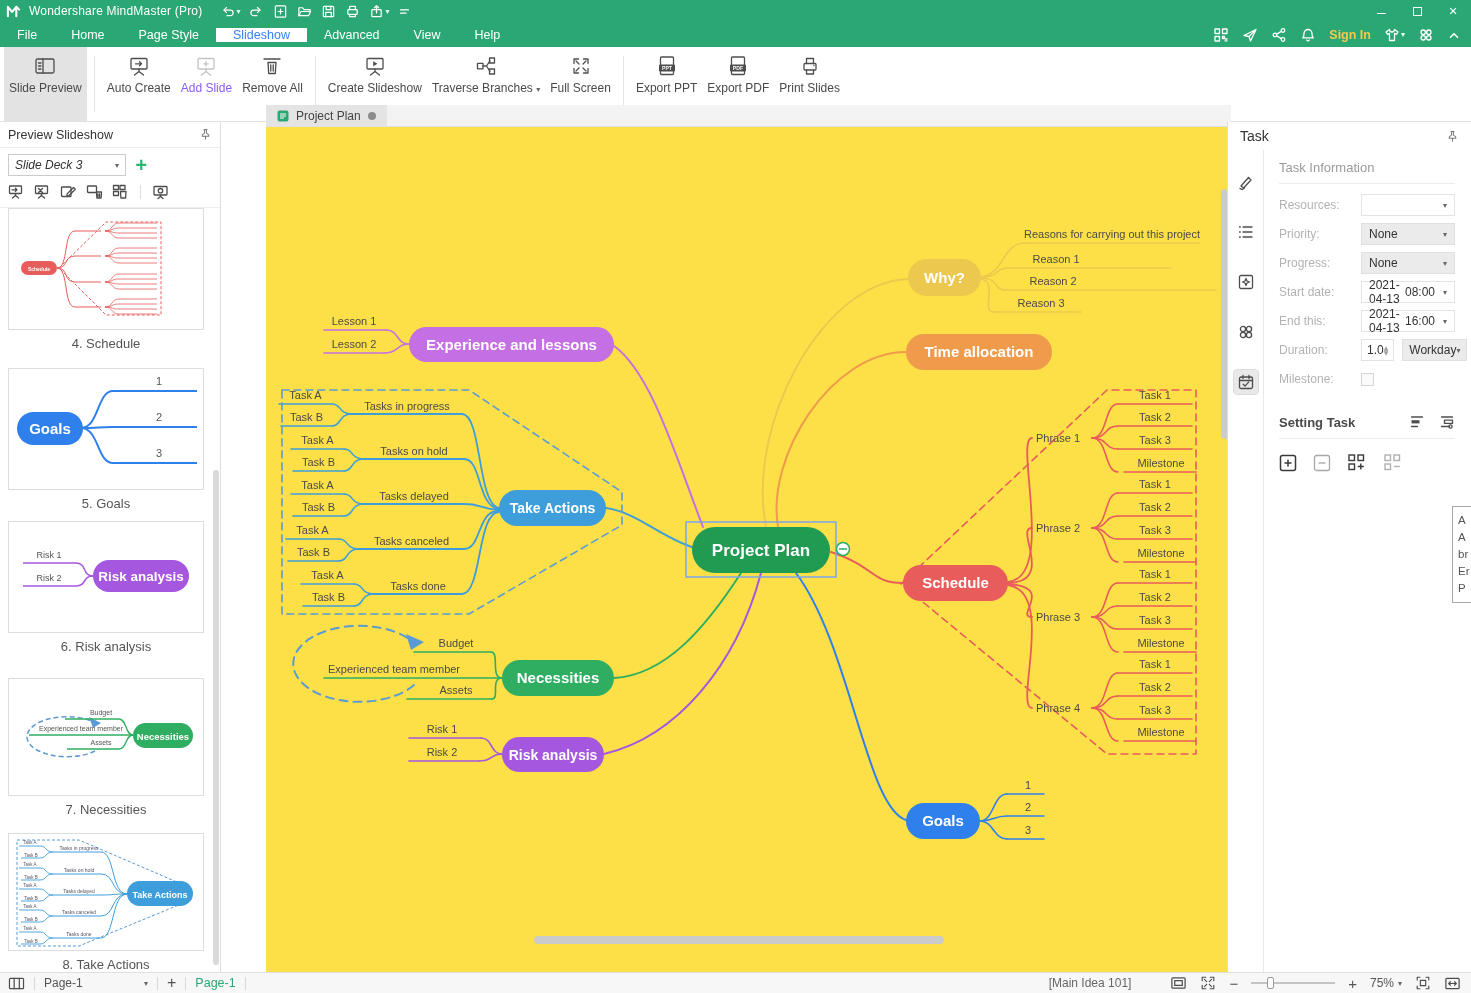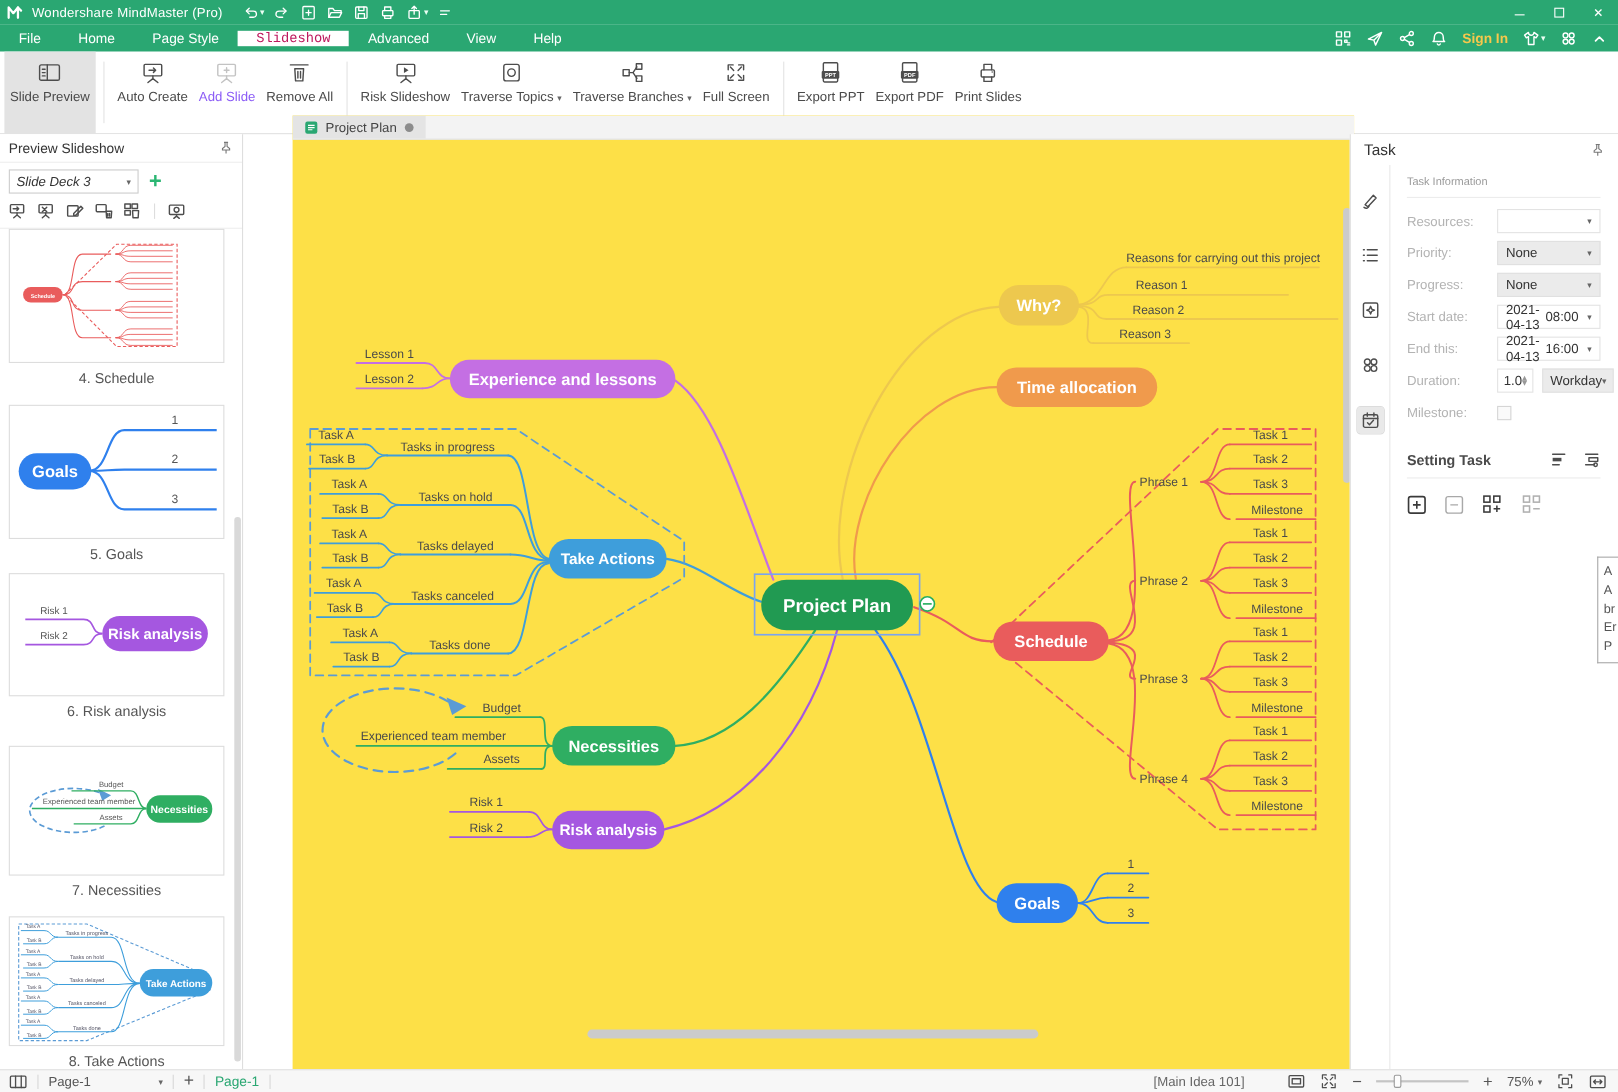--- a/index.html
+++ b/index.html
@@ -17,21 +17,21 @@
   .qa .qi { display:flex; align-items:center; }
   .caret-w { font-size:8px; color:#eafff3; margin-left:1px; font-family:"DejaVu Sans",sans-serif; }
   .win-controls { margin-left:auto; display:flex; height:22px; }
   .win-btn { width:36px; display:flex; align-items:center; justify-content:center; color:#fff; font-family:"DejaVu Sans",sans-serif; font-size:11px; }
   .min-glyph { width:9px; border-bottom:1.4px solid #fff; height:1px; margin-top:4px;}
   .max-glyph { width:9px; height:9px; border:1.3px solid #fff; }
 
   
   .menubar { position:absolute; top:22px; left:0; right:0; height:25px; background:#2aa772; display:flex; align-items:center; color:#fff; }
   .menu-item { padding:0 17px; display:flex; align-items:center; font-size:12.5px; cursor:default; }
-  .menu-item.active { background:#fff; color:#be185d;font-family:Liberation Mono, monospace; }
+  .menu-item.active { background:#fff; color:#3b82f6; }
   .menu-right { margin-left:auto; display:flex; align-items:center; gap:13px; padding-right:10px; }
   .sign-in { color:#f6c84c; font-weight:bold; font-size:12.5px; }
 
   
   .ribbon { position:absolute; top:47px; left:0; right:0; height:75px; background:#fff; border-bottom:1px solid #e2e2e2; display:flex; align-items:stretch; padding-left:4px; }
   .rbtn { min-width:50px; padding:7px 5px 0; display:flex; flex-direction:column; align-items:center; gap:3px; font-size:12px; color:#4a4a4a; text-align:right; line-height:1.25; }
   .rbtn.active { background:#e3e3e3; }
   .rbtn.disabled { color:#8b5cf6; }
   .rbtn.disabled .ic { stroke:#c3c3c3; }
   .rsep { width:1px; background:#e3e3e3; margin:9px 7px; }
@@ -61,21 +61,21 @@
   .vscroll { position:absolute; right:3px; top:84px; width:7px; height:250px; background:#cbcbcb; border-radius:4px; }
   .hscroll { position:absolute; left:268px; bottom:28px; width:410px; height:8px; background:#cbcbcb; border-radius:4px; }
 
   
   .right-panel { position:absolute; top:122px; right:0; width:244px; bottom:21px; background:#fff; border-left:1px solid #dcdcdc; }
   .rp-header { height:28px; display:flex; align-items:center; padding:0 12px; font-size:14px; color:#333; }
   .rp-strip { position:absolute; left:0; top:28px; bottom:0; width:36px; border-right:1px solid #e8e8e8; display:flex; flex-direction:column; align-items:center; padding-top:20px; gap:26px; }
   .strip-icon { width:24px; height:24px; display:flex; align-items:center; justify-content:center; border-radius:3px; }
   .strip-icon.active { background:#e9e9e9; outline:1px solid #dcdcdc; }
   .rp-content { position:absolute; left:37px; top:28px; right:0; bottom:0; padding:10px 16px 0 14px; }
-  .sec-title { font-size:10px; color:#9a9a9a; padding-bottom:8px; border-bottom:1px solid #ececec; margin-bottom:10px; }
+  .sec-title { font-size:13px; color:#9a9a9a; padding-bottom:8px; border-bottom:1px solid #ececec; margin-bottom:10px; }
   .frow { display:flex; align-items:center; margin-bottom:7px; height:22px; }
   .flabel { width:82px; color:#b3b3b3; font-size:12px; flex:none; }
   .combo { flex:1; height:22px; border:1px solid #e0e0e0; background:#ebebeb; display:flex; align-items:center; padding:0 7px; font-size:12px; color:#333; }
   .combo.white { background:#fff; border-color:#e3e3e3; }
   .combo .caret-g { margin-left:auto; }
   .datebox { flex:1; height:22px; border:1px solid #e3e3e3; background:#fff; display:flex; align-items:center; padding:0 7px; font-size:12px; color:#333; }
   .datebox .time { margin-left:auto; margin-right:8px; }
   .numbox { width:78px; height:22px; border:1px solid #e3e3e3; background:#fff; display:flex; align-items:center; padding:0 5px; font-size:12px; color:#333; }
   .spin { margin-left:auto; display:flex; flex-direction:column; font-size:6px; color:#999; line-height:5px; font-family:"DejaVu Sans",sans-serif; }
   .unit-combo { width:72px; margin-left:8px; height:22px; border:1px solid #e0e0e0; background:#ebebeb; display:flex; align-items:center; padding:0 6px; font-size:12px; color:#333; }
@@ -249,28 +249,21 @@
       </svg>
     <div>Remove All</div>
   </div>
   <div class="rsep"></div>
   <div class="rbtn">
     <svg width="24" height="24" viewBox="0 0 24 24" class="ic">
         <rect x="4" y="4.5" width="16" height="10.5" rx="1"></rect>
         <path d="M12 15 v2.5 M12 17.5 L7.5 21 M12 17.5 L16.5 21"></path>
         <path d="M10.2 7.2 L14.4 9.75 10.2 12.3 z" fill="#4d4d4d" stroke="none"></path>
       </svg>
-    <div>Risk Slideshow</div>
-  </div>
-  <div class="rbtn">
-    <svg width="24" height="24" viewBox="0 0 24 24" class="ic">
-        <rect x="5" y="4.5" width="14" height="15" rx="2"></rect>
-        <circle cx="12" cy="12" r="3.4"></circle>
-      </svg>
-    <div><span>Traverse Topics</span> <span class="caret-g">▾</span></div>
+    <div>Create Slideshow</div>
   </div>
   <div class="rbtn">
     <svg width="24" height="24" viewBox="0 0 24 24" class="ic">
         <rect x="3.5" y="9.3" width="5.5" height="5.5"></rect>
         <path d="M9 12 h3.5 M12.5 12 L16 6.8 M12.5 12 L16 17.3"></path>
         <rect x="15.5" y="4" width="5" height="5"></rect>
         <rect x="15.5" y="15" width="5" height="5"></rect>
       </svg>
     <div><span>Traverse Branches</span> <span class="caret-g">▾</span></div>
   </div>

